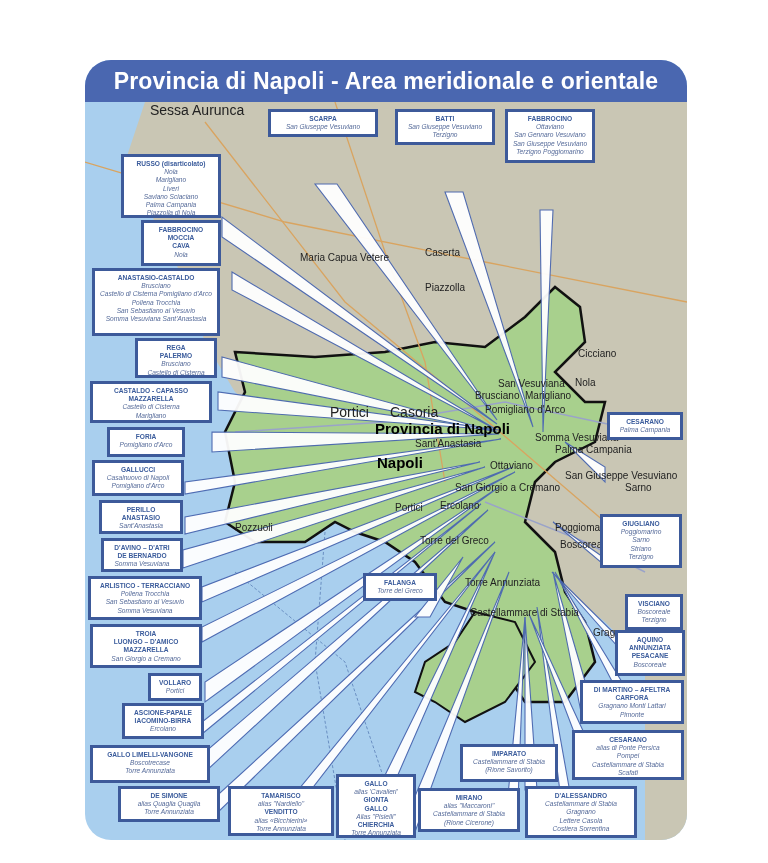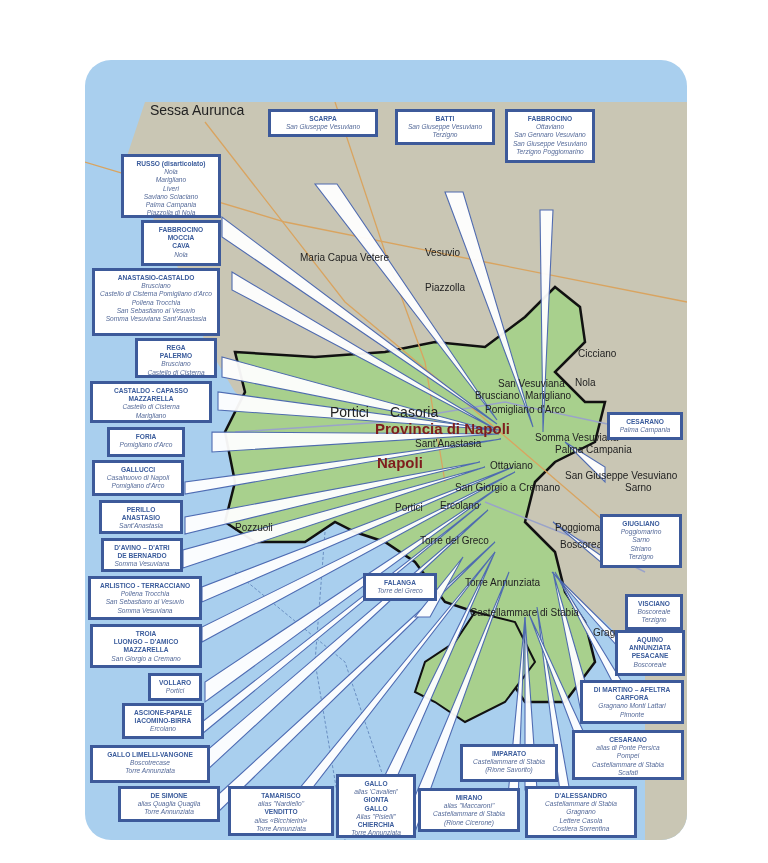--- a/index.html
+++ b/index.html
@@ -4,27 +4,28 @@
 <style>
   html, body { margin:0; padding:0; background:#ffffff; }
   body { width:768px; height:863px; position:relative; overflow:hidden; font-family:"Liberation Sans", sans-serif; }
   #frame { position:absolute; left:85px; top:60px; width:602px; height:780px; border-radius:26px; overflow:hidden; background:#a9cfee; }
   #header { position:absolute; left:0; top:0; width:602px; height:42px; background:#4a67b0; color:#fff; font-weight:bold; font-size:23px; text-align:center; line-height:42px; letter-spacing:0.2px; z-index:5; }
   #map { position:absolute; left:0; top:42px; width:602px; height:738px; }
   .box { position:absolute; background:#ffffff; border:3px solid #3d5a9a; box-sizing:border-box; text-align:center; font-size:6.6px; line-height:8.2px; padding:3px 2px; z-index:4; color:#2e4e8f; }
   .box .name { font-weight:bold; color:#3b5c9c; display:block; }
   .box .loc { font-style:italic; color:#556a99; display:block; }
   .maplabel { position:absolute; font-size:14px; color:#222; z-index:2; white-space:nowrap; }
-  .maplabel.big { font-size:15px; font-weight:bold; color:#7f1d1d; }
+  .maplabel.big { font-size:15px; font-weight:bold; color:#000000; }
   .maplabel.bold { font-weight:normal; font-size:10px; }
 </style>
 </head>
 <body>
 
 <div id="frame">
+  <div id="header">Provincia di Napoli - Area meridionale e orientale</div>
 
   <div id="map">
     <svg width="602" height="738" viewBox="0 0 602 738" style="position:absolute;left:0;top:0;z-index:1">
 
       <path d="M60,0 L602,0 L602,738 L560,738 L560,560 L520,520 L470,480 L430,420 L400,400 L330,380 L260,360 L200,330 L150,290 L120,240 L100,180 L70,120 L40,60 Z" fill="#c9c6b4"></path>
 
       <path d="M150,250 L230,255 L300,250 L350,240 L400,245 L440,215 L470,185 L495,205 L500,240 L470,270 L500,300 L520,300 L510,340 L470,360 L450,380 L440,420 L470,450 L480,490 L500,520 L510,560 L480,600 L440,600 L420,570 L400,540 L390,510 L360,500 L330,460 L300,440 L270,430 L250,420 L220,440 L170,440 L140,420 L150,380 L140,330 L160,290 Z" fill="#a8d08d" stroke="#111" stroke-width="2.5"></path>
 
       <path d="M390,510 L430,520 L450,560 L420,600 L380,620 L350,600 L330,590 L340,560 L370,540 Z" fill="#a8d08d" stroke="#111" stroke-width="2"></path>
 
@@ -66,21 +67,21 @@
         <polygon points="530,585 540,585 470,470"></polygon>
         <polygon points="533,545 543,545 467,470"></polygon>
         <polygon points="518,462 528,462 468,420"></polygon>
         <polygon points="520,365 520,380 480,340"></polygon>
         <polygon points="330,515 345,515 378,455"></polygon>
       </g>
     </svg>
 
     <span class="maplabel" style="left:65px;top:0px">Sessa Aurunca</span>
     <span class="maplabel bold" style="left:215px;top:150px">Maria Capua Vetere</span>
-    <span class="maplabel bold" style="left:340px;top:145px">Vesuvio</span>
+    <span class="maplabel bold" style="left:340px;top:145px">Caserta</span>
     <span class="maplabel bold" style="left:340px;top:180px">Piazzolla</span>
     <span class="maplabel bold" style="left:493px;top:246px">Cicciano</span>
     <span class="maplabel bold" style="left:490px;top:275px">Nola</span>
     <span class="maplabel bold" style="left:413px;top:276px">San Vesuviana</span>
     <span class="maplabel bold" style="left:390px;top:288px">Brusciano</span>
     <span class="maplabel bold" style="left:440px;top:288px">Marigliano</span>
     <span class="maplabel bold" style="left:400px;top:302px">Pomigliano d'Arco</span>
     <span class="maplabel" style="left:305px;top:302px">Casoria</span>
     <span class="maplabel" style="left:245px;top:302px">Portici</span>
     <span class="maplabel big" style="left:290px;top:318px">Provincia di Napoli</span>

